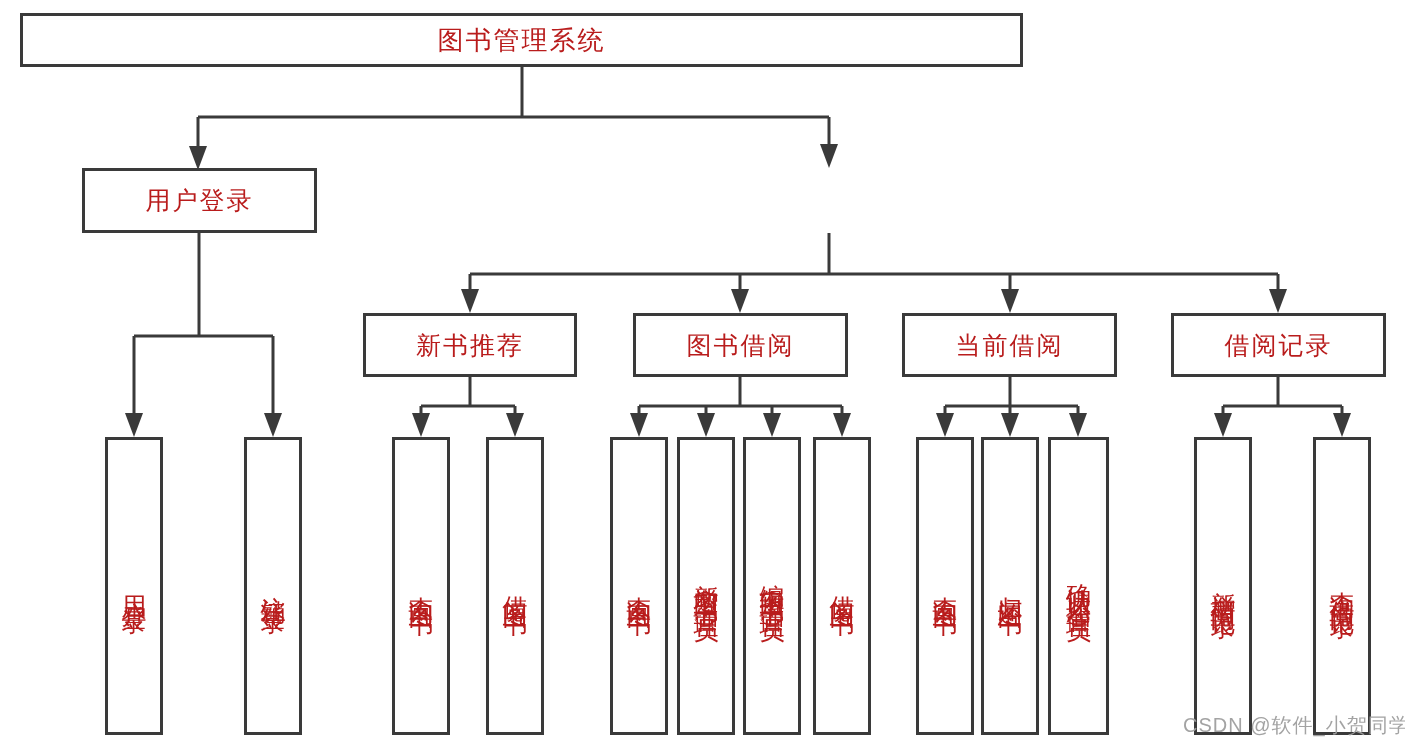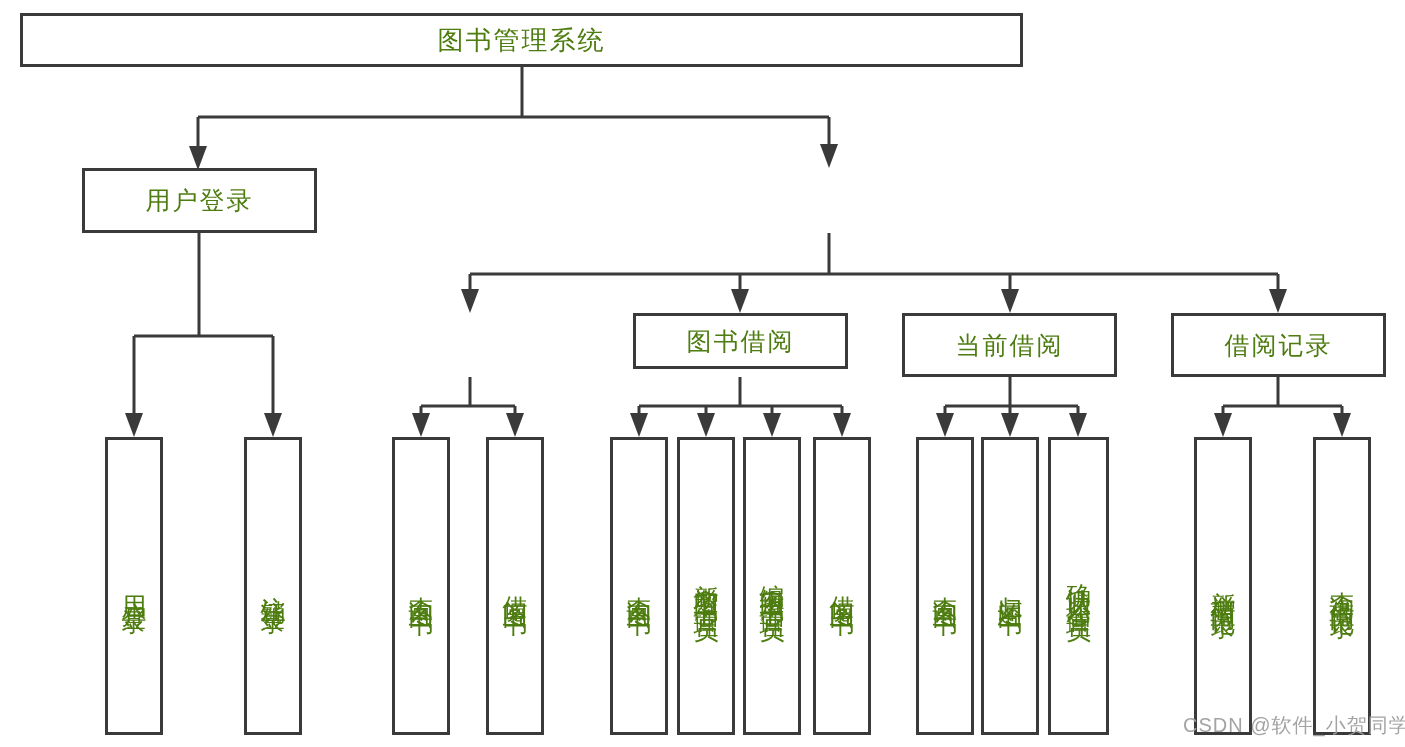--- a/index.html
+++ b/index.html
@@ -12,21 +12,21 @@
   }
   .connectors{position:absolute;left:0;top:0;}
   .connectors path{stroke:#3a3a3a;stroke-width:3;fill:none;}
   .connectors polygon{fill:#3a3a3a;stroke:none;}
   .node{
     position:absolute;
     background:#ffffff;
     border:3px solid #3a3a3a;
     box-sizing:border-box;
     display:flex;align-items:center;justify-content:center;
-    color:#4d7c0f;
+    color:#b91c1c;
   }
   .h-label{font-size:25px;letter-spacing:2px;white-space:nowrap;}
   .root-box .h-label{font-size:26px;letter-spacing:2px;}
   .leaf{width:58px;height:298px;top:437px;}
   .v-label{
     writing-mode:vertical-rl;
     text-orientation:mixed;
     font-size:25px;
     letter-spacing:5px;
     line-height:1;
@@ -98,21 +98,24 @@
   </svg>
 
   <div class="node root-box" style="left:20px;top:13px;width:1003px;height:54px">
     <span class="h-label">图书管理系统</span>
   </div>
 
   <div class="node" style="left:82px;top:168px;width:235px;height:65px">
     <span class="h-label">用户登录</span>
   </div>
 
-  <div class="node" style="left:633px;top:313px;width:215px;height:56px">
+  <div class="node" style="left:363px;top:313px;width:214px;height:64px">
+    <span class="h-label">新书推荐</span>
+  </div>
+  <div class="node" style="left:633px;top:313px;width:215px;height:64px">
     <span class="h-label">图书借阅</span>
   </div>
   <div class="node" style="left:902px;top:313px;width:215px;height:64px">
     <span class="h-label">当前借阅</span>
   </div>
   <div class="node" style="left:1171px;top:313px;width:215px;height:64px">
     <span class="h-label">借阅记录</span>
   </div>
 
   <div class="node leaf" style="left:105px">

